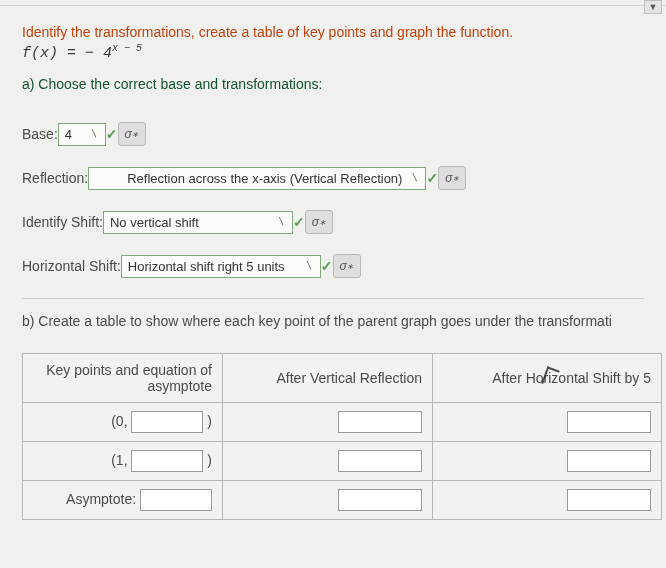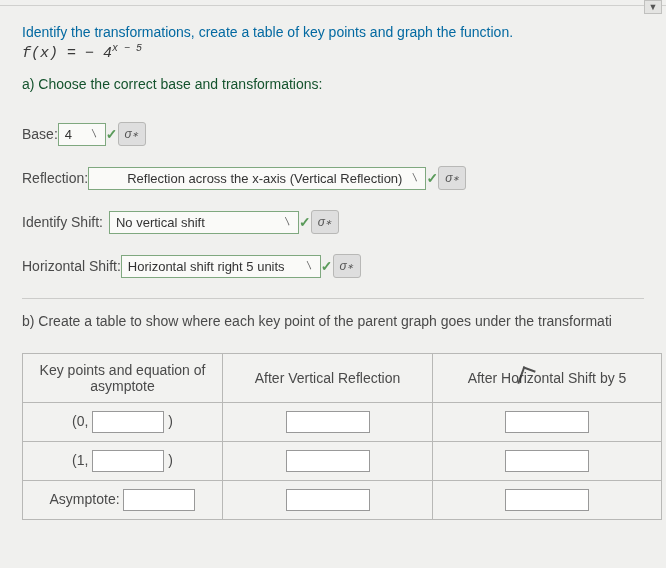--- a/index.html
+++ b/index.html
@@ -27,21 +27,21 @@
       border: 1px solid #c0c0be;
       display: flex;
       align-items: center;
       justify-content: center;
     }
     .content {
       padding: 18px 22px 0 22px;
     }
     .instruction {
       font-size: 14px;
-      color: #0369a1;
+      color: #c2410c;
       margin-bottom: 3px;
     }
     .formula {
       font-family: Liberation Mono, monospace;
       font-style: italic;
       font-size: 15px;
       color: #3a3a3a;
       margin-bottom: 14px;
     }
     .formula sup { font-size: 10px; font-style: italic; }
@@ -63,21 +63,21 @@
       font-size: 13px;
       padding: 3px 6px;
       display: inline-flex;
       align-items: center;
       gap: 8px;
       color: #333;
       cursor: pointer;
     }
     .select-box.small { min-width: 48px; }
     .select-box.med { min-width: 330px; padding-left: 38px; }
-    .select-box.shift { min-width: 190px; margin-left: 6px; }
+    .select-box.shift { min-width: 190px; }
     .select-box.hshift { min-width: 200px; }
     .chev {
       font-size: 9px;
       color: #666;
       margin-left: auto;
     }
     .check {
       color: #5a9a5a;
       font-size: 14px;
       font-weight: bold;
@@ -110,21 +110,21 @@
     }
     table {
       border-collapse: collapse;
       width: 640px;
     }
     td, th {
       border: 1px solid #b8b8b6;
       padding: 8px 10px;
       font-size: 14px;
       font-weight: normal;
-      text-align: center;
+      text-align: right;
       color: #4a4a4a;
       vertical-align: middle;
       background: #f2f2f0;
     }
     th { height: 46px; }
     .input-box {
       display: inline-block;
       width: 72px;
       height: 22px;
       border: 1px solid #999;

